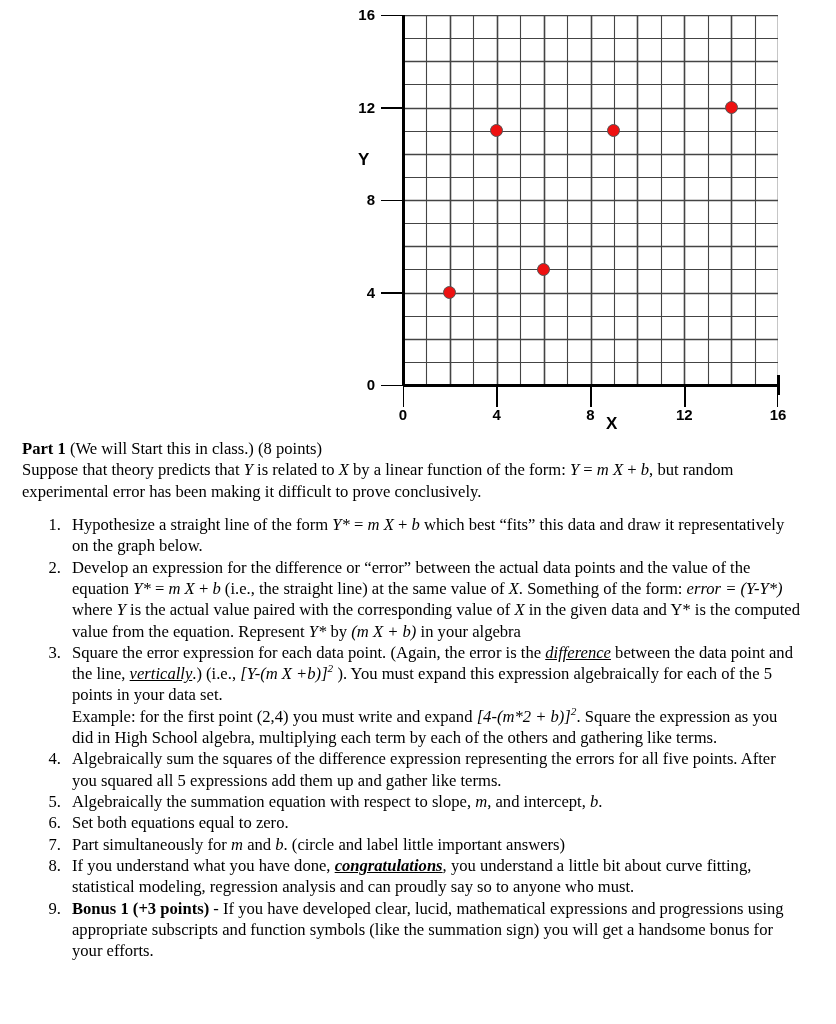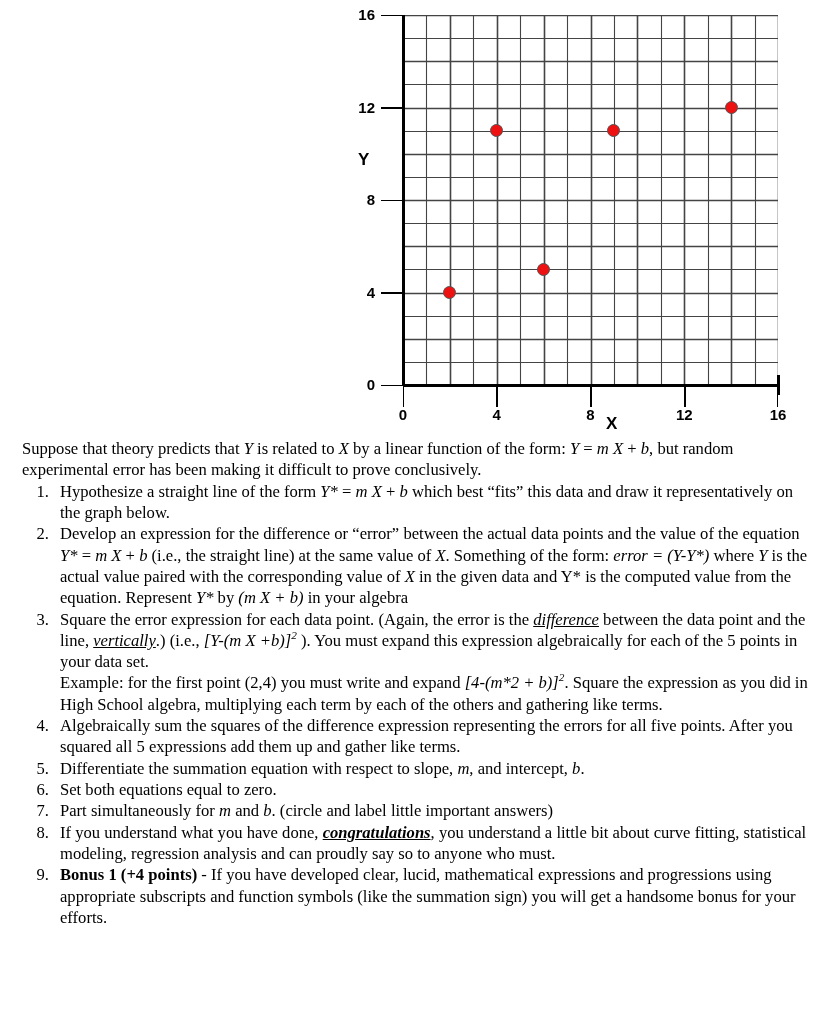--- a/index.html
+++ b/index.html
@@ -96,21 +96,21 @@
     top: 438px;
     width: 790px;
     font-family: "Liberation Serif", serif;
     font-size: 16.6px;
     line-height: 1.285;
   }
   #body-text p.intro {
     margin: 0 0 0 0;
   }
   ol.steps {
-    margin: 0;
+    margin: 12px;
     padding-left: 31px;
     list-style-position: outside;
     font-family: Liberation Serif, serif;
   }
   ol.steps > li {
     margin: 0 0 0 0;
     padding-left: 7px;
   }
   ol.steps > li::marker {
     font-family: "Liberation Serif", serif;
@@ -203,26 +203,29 @@
       <div class="xtick-label" style="left: 667.25px; top: 407px;">12</div>
       <div class="xtick-label" style="left: 761px; top: 407px;">16</div>
     </div>
 
   <div id="y-axis-title">Y</div>
   <div id="x-axis-title">X</div>
 </div>
 
 <div id="body-text">
   <p class="intro">
+    <span class="bd">Part 1</span><span> (We will Start this in class.) (8 points)</span>
+  </p>
+  <p class="intro">
     <span>Suppose that theory predicts that </span><span class="it">Y</span><span> is related to </span><span class="it">X</span><span> by a linear function of the form: </span><span class="it">Y</span><span> = </span><span class="it">m</span><span class="it"> X</span><span>  + </span><span class="it">b</span><span>,  but random experimental error has been making it difficult to prove conclusively.</span>
   </p>
   <ol class="steps" id="steps-list">
       <li><span><span>Hypothesize a straight line of the form </span><span class="it">Y*</span><span> = </span><span class="it">m</span><span class="it"> X</span><span> + </span><span class="it">b</span><span> which best “fits” this data and draw it representatively on the graph below.</span></span></li>
       <li><span><span>Develop an expression for the difference or “error” between the actual data points and the value of the equation </span><span class="it">Y*</span><span> = </span><span class="it">m</span><span class="it"> X</span><span> + </span><span class="it">b</span><span> (i.e., the straight line) at the same value of </span><span class="it">X</span><span>. Something of the form:  </span><span class="it">error = (Y-Y*)</span><span> where </span><span class="it">Y</span><span> is the actual value paired with the corresponding value of </span><span class="it">X</span><span> in the given data and Y* is the computed value from the equation. Represent </span><span class="it">Y*</span><span> by </span><span class="it">(m X + b)</span><span> in your algebra</span></span></li>
       <li><span><span>Square the error expression for each data point. (Again, the error is the </span><span class="uit">difference</span><span> between the data point and the line, </span><span class="uit">vertically</span><span>.)  (i.e., </span><span class="it">[Y-(m X +b)]</span><sup class="it">2</sup><span> ). You must expand this expression algebraically for each of the 5 points in your data set.</span></span><div class="sub-para"><span>Example: for the first point (2,4) you must write and expand </span><span class="it">[4-(m*2 + b)]</span><sup class="it">2</sup><span>.  Square the expression as you did in High School algebra, multiplying each term by each of the others and gathering like terms.</span></div></li>
       <li><span><span>Algebraically sum the squares of the difference expression representing the errors for all five points. After you squared all 5 expressions add them up and gather like terms.</span></span></li>
-      <li><span><span>Differentiate the summation equation with respect to slope, </span><span class="it">m</span><span>, and intercept, </span><span class="it">b</span><span>.</span></span></li>
+      <li><span><span>Algebraically the summation equation with respect to slope, </span><span class="it">m</span><span>, and intercept, </span><span class="it">b</span><span>.</span></span></li>
       <li><span><span>Set both equations equal to zero.</span></span></li>
       <li><span><span>Part simultaneously for </span><span class="it">m</span><span> and </span><span class="it">b</span><span>. (circle and label little important answers)</span></span></li>
       <li><span><span>If you understand what you have done, </span><span class="bdituline">congratulations</span><span>, you understand a little bit about curve fitting, statistical modeling, regression analysis and can proudly say so to anyone who must.</span></span></li>
-      <li><span><span class="bd">Bonus 1 (+4 points)</span><span> - If you have developed clear, lucid, mathematical expressions and progressions using appropriate subscripts and function symbols (like the summation sign) you will get a handsome bonus for your efforts.</span></span></li>
+      <li><span><span class="bd">Bonus 1 (+3 points)</span><span> - If you have developed clear, lucid, mathematical expressions and progressions using appropriate subscripts and function symbols (like the summation sign) you will get a handsome bonus for your efforts.</span></span></li>
     </ol>
 </div>
 
 </body></html>

